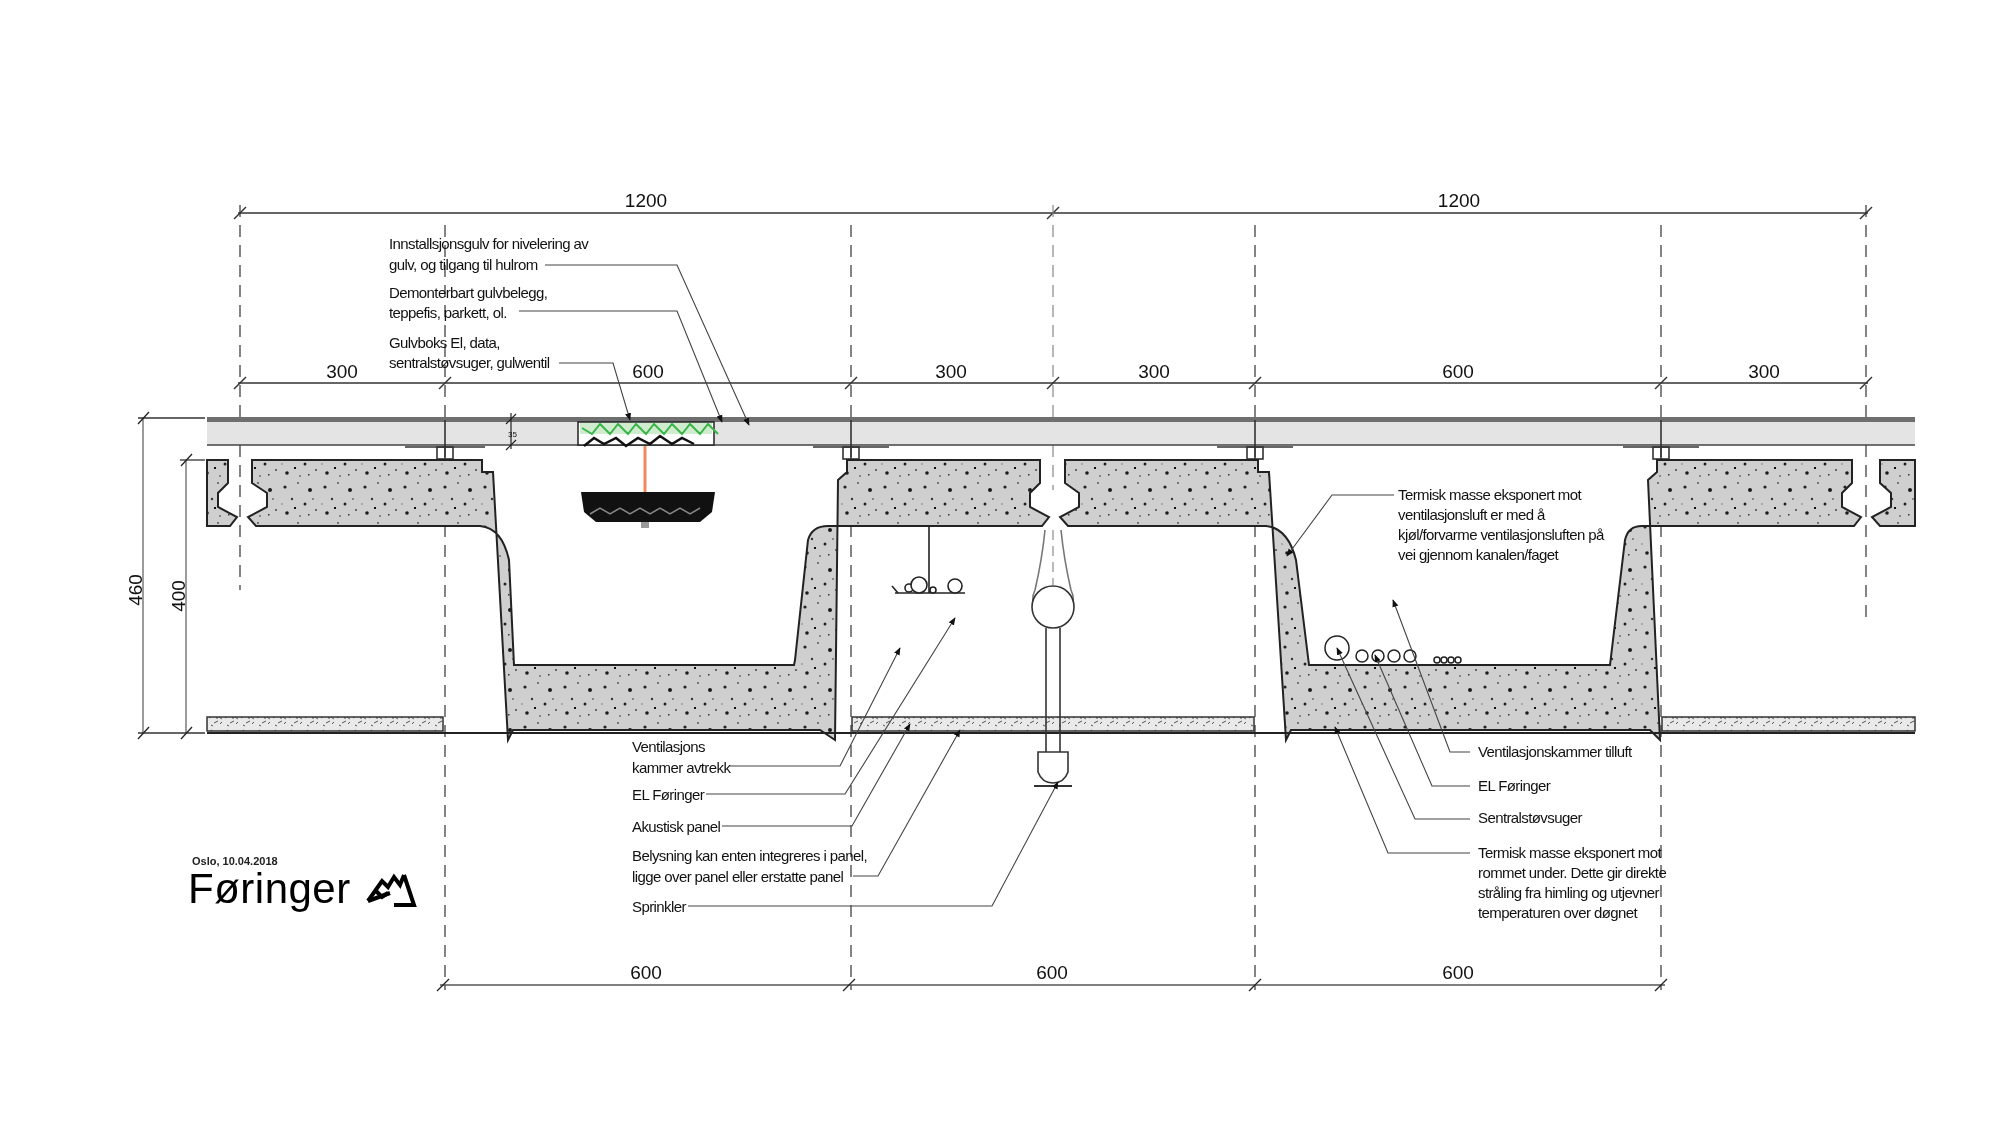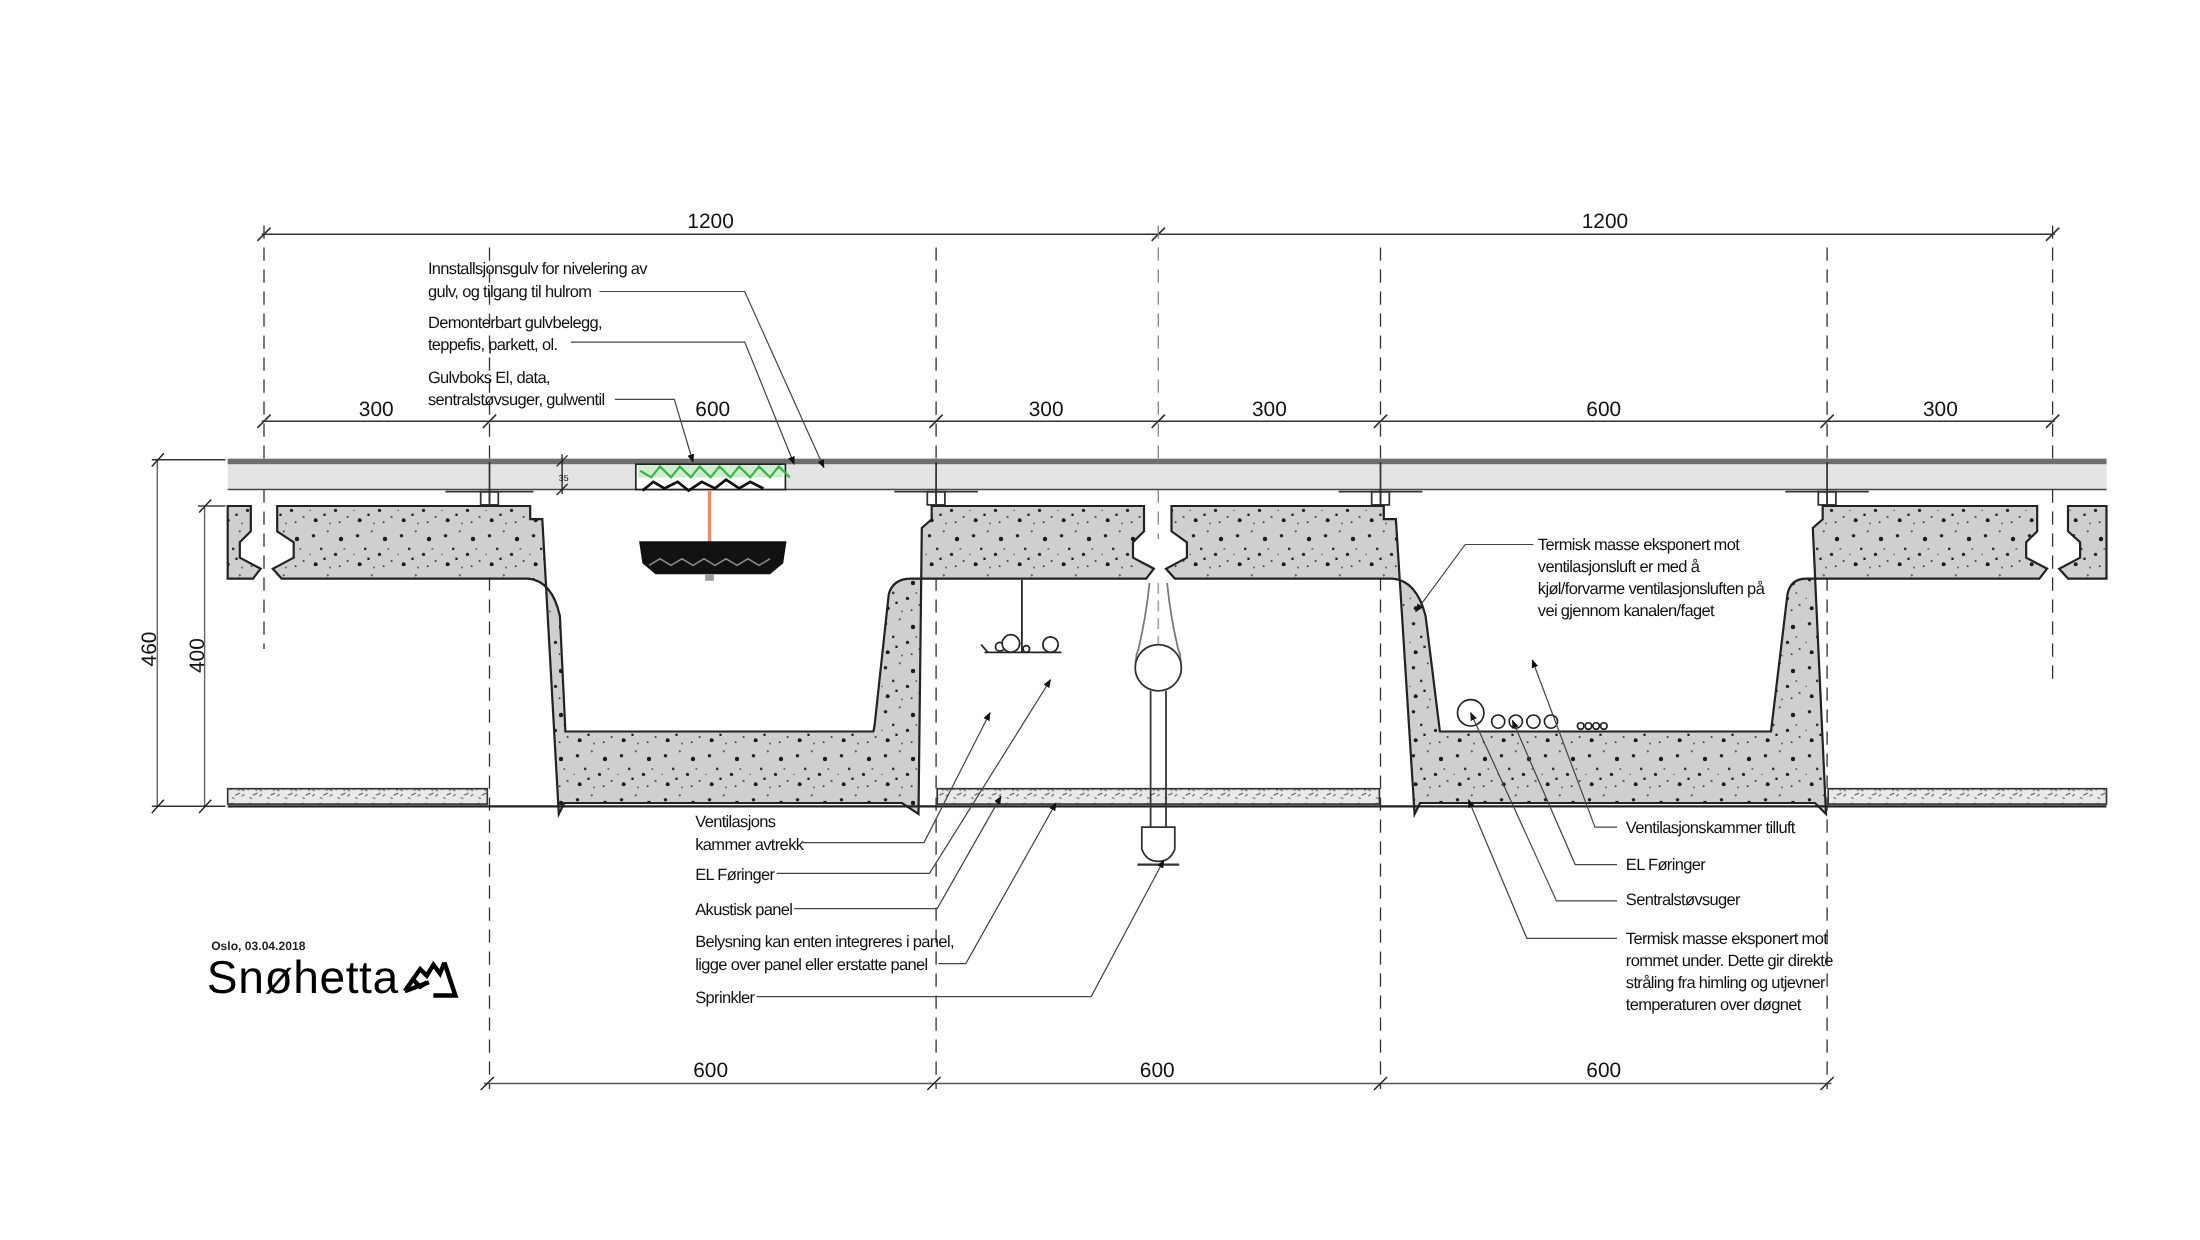--- a/index.html
+++ b/index.html
@@ -276,15 +276,15 @@
 
   <g stroke="#000" stroke-width="4" fill="none" transform="translate(368,873)">
     <path d="M0 28 L14 8 L20 14 L26 4 L32 12 L36 2"></path>
     <path d="M0 28 L22 20"></path>
     <path d="M36 2 L46 32 L26 32"></path>
     <path d="M8 18 l6 6 l6 -4"></path>
   </g>
 </svg>
 
 <div class="brand">
-  <div class="date">Oslo,  03.04.2018</div>
-  <div class="name">Snøhetta</div>
+  <div class="date">Oslo,  10.04.2018</div>
+  <div class="name">Føringer</div>
 </div>
 
 </body></html>

